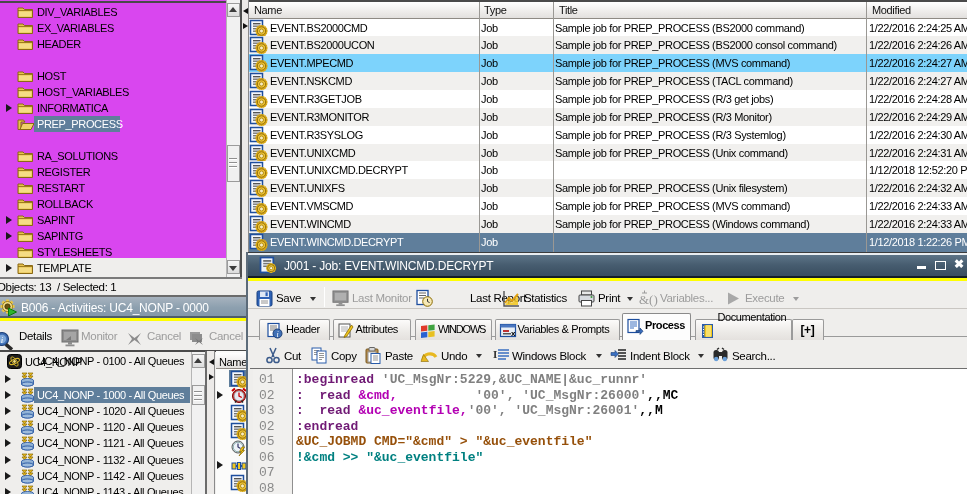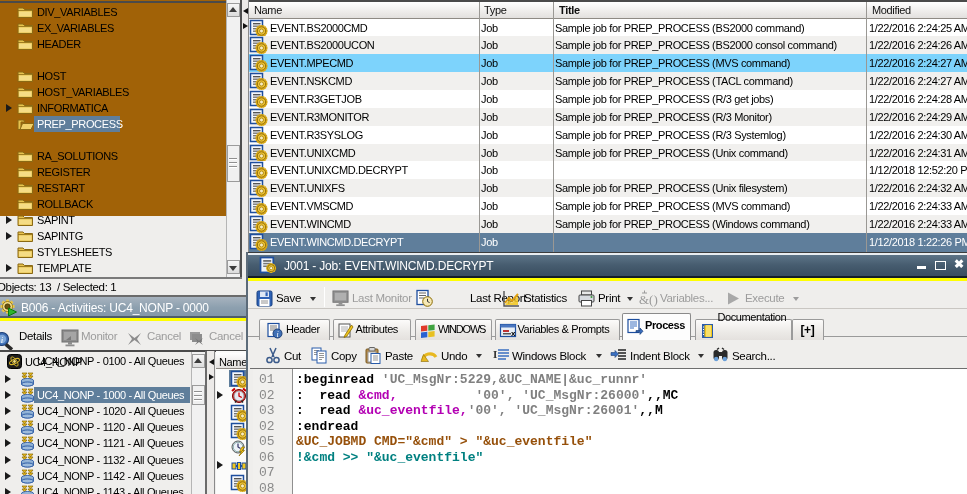--- a/index.html
+++ b/index.html
@@ -6,21 +6,21 @@
   html,body { width:967px; height:494px; overflow:hidden; }
   #app { position:relative; width:967px; height:494px; background:#efeeec;
          font-family:"Liberation Sans", sans-serif; font-size:11px; color:#000;
          overflow:hidden; }
   .abs { position:absolute; }
   .txt { position:absolute; white-space:pre; letter-spacing:-0.35px; }
   .ico { position:absolute; }
   svg  { display:block; overflow:visible; }
 
   
-  #tree { position:absolute; left:0; top:0; width:240px; height:216px; background:#a16207; }
+  #tree { position:absolute; left:0; top:0; width:240px; height:258px; background:#d946ef; }
   .trow { position:absolute; left:0; width:240px; height:16px; }
   .trow .lbl { position:absolute; left:37px; top:2px; letter-spacing:-0.35px; }
   .exp { position:absolute; width:0; height:0; border-style:solid;
          border-width:4.5px 0 4.5px 6px; border-color:transparent transparent transparent #1a1a1a; }
   .sel-hl { position:absolute; background:#5f7e9b; }
 
   
   .sbtn { position:absolute; background:linear-gradient(#f6f6f6,#dcdcdc); border:1px solid #9b9b9b; }
   .sb-tri-u { position:absolute; width:0;height:0;border:4px solid transparent; border-bottom:5px solid #3c3c3c; border-top:none;}
   .sb-tri-d { position:absolute; width:0;height:0;border:4px solid transparent; border-top:5px solid #3c3c3c; border-bottom:none;}
@@ -54,21 +54,21 @@
   .tab { position:absolute; top:10px; height:21px; background:linear-gradient(#fcfbfa,#eceae7 60%,#e4e1de);
          border:1px solid #9a9a9a; border-bottom:none; border-radius:2px 2px 0 0; }
   .tab.on { top:4px; height:27px; background:#fdfdfd; border-color:#8a8a8a; }
   .tablbl { position:absolute; font-size:11px; letter-spacing:-0.4px; white-space:pre; }
 
   
   #editor { position:absolute; left:253px; top:369px; width:714px; height:125px; background:#fff; }
   #gutter { position:absolute; left:0; top:0; width:40px; height:125px; background:#f1f0ee; border-right:1px solid #8f8f8f; }
   .lno { position:absolute; left:6px; color:#8a8a8a; font-family:"Liberation Mono",monospace; font-size:13px; }
   .code { position:absolute; left:43px; font-family:"Liberation Mono",monospace; font-size:13px; font-weight:bold; white-space:pre; }
-  .kw { color:#000000; } .str { color:#808080; } .var { color:#b300b3; }
+  .kw { color:#701a75; } .str { color:#808080; } .var { color:#b300b3; }
   .brn { color:#96500a; } .teal { color:#008080; } .blk { color:#000; }
 </style>
 </head>
 <body>
 <div id="app">
 
   <div id="tree">
       <div class="trow" style="top:4px">
         <svg class="ico" style="left:17px;top:1px" width="17" height="14" viewBox="0 0 17 14">
           <path d="M1 3 L1 12.5 L15.5 12.5 L15.5 4.5 L7.5 4.5 L6 3 Z" fill="#e8c24d" stroke="#8a6914" stroke-width="1"></path>
@@ -447,21 +447,21 @@
           </svg>
           <div class="cell" style="left:21px;">EVENT.WINCMD.DECRYPT</div>
           <div class="cell" style="left:232px;">Job</div>
           <div class="cell" style="left:306px;"></div>
           <div class="cell" style="left:620px;">1/12/2018 1:22:26 PM</div>
         </div>
       </div>
     <div class="hdr" style="left:0;width:718px;"></div>
     <div class="hlbl" style="left:5px;">Name</div>
     <div class="hlbl" style="left:235px;">Type</div>
-    <div class="hlbl" style="left:310px;font-weight:bold;">Title</div>
+    <div class="hlbl" style="left:310px;">Title</div>
     <div class="hlbl" style="left:623px;">Modified</div>
     <div class="colsep" style="left:230px;"></div>
     <div class="colsep" style="left:304px;"></div>
     <div class="colsep" style="left:617px;"></div>
   </div>
 
   <div class="abs" style="left:0;top:277px;width:242px;height:1.5px;background:#7a7a7a;"></div>
   <div class="txt" style="left:-3px;top:281px;font-size:11.5px;">Objects: 13  / Selected: 1</div>
 
   <div class="abs" style="left:0;top:295px;width:246px;height:2px;background:#6b6b6b;"></div>

